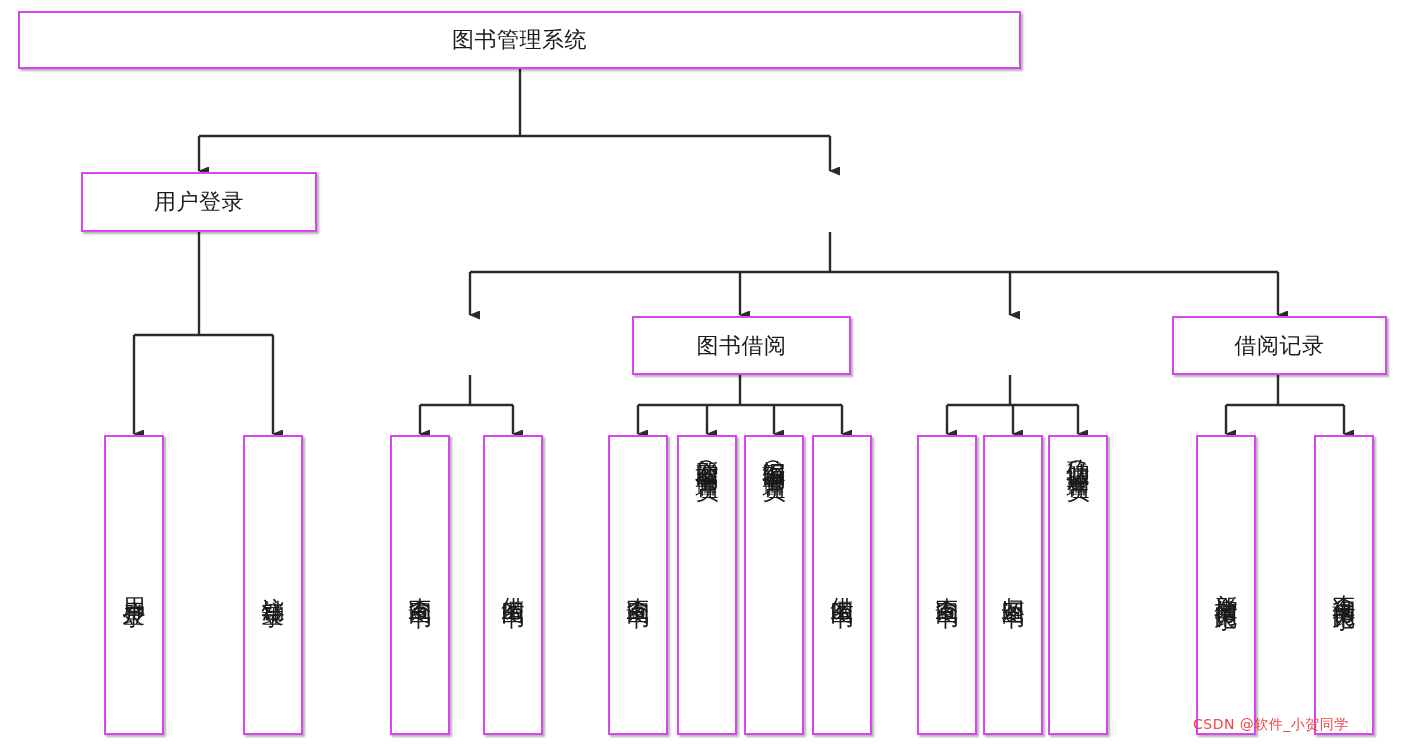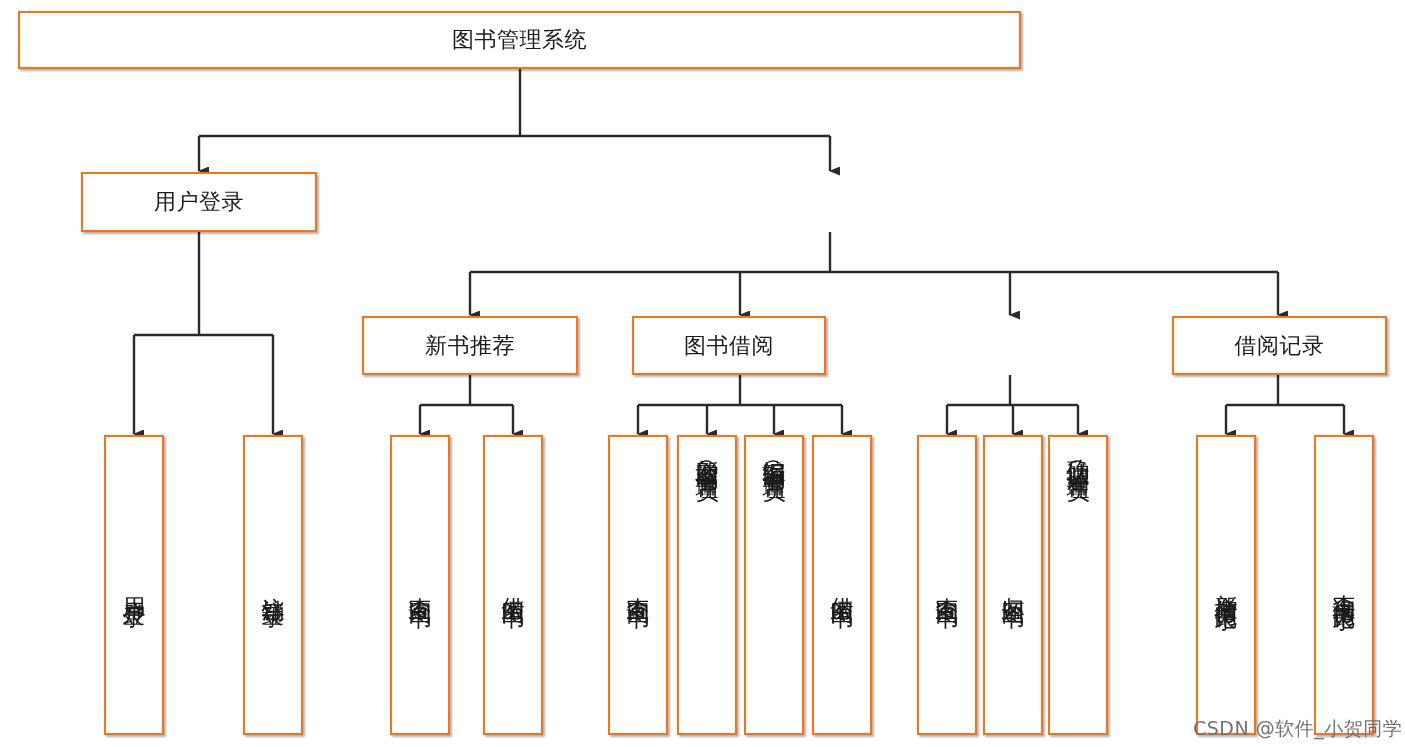--- a/index.html
+++ b/index.html
@@ -22,21 +22,21 @@
     left: 0;
     top: 0;
     width: 1405px;
     height: 747px;
     pointer-events: none;
   }
   .node {
     position: absolute;
     box-sizing: border-box;
     background: #ffffff;
-    border: 2px solid #f97316;
+    border: 2px solid #d946ef;
     box-shadow: 2px 2px 2px rgba(0,0,0,0.30);
     display: flex;
     align-items: center;
     justify-content: center;
     color: #1a1a1a;
   }
   .node .label {
     font-size: 22px;
     line-height: 1.08;
     letter-spacing: 0.5px;
@@ -59,22 +59,22 @@
     margin-top: auto;
     margin-bottom: auto;
   }
   .node.vertical.top .label {
     margin-top: 4px;
   }
   #watermark {
     position: absolute;
     left: 1193px;
     top: 716px;
-    font-size: 19px;
-    color: #737373;
+    font-size: 14px;
+    color: #ef4444;
     white-space: nowrap;
     letter-spacing: 0.5px;
   }
 </style>
 </head>
 <body>
 
 <div id="canvas">
 
   <svg id="edges" viewBox="0 0 1405 747" width="1405" height="747" xmlns="http://www.w3.org/2000/svg">
@@ -121,24 +121,21 @@
   </svg>
 
   <div class="node" style="left: 18px; top: 11px; width: 1003px; height: 58px;">
     <span class="label">图书管理系统</span>
   </div>
 
   <div class="node" style="left: 81px; top: 172px; width: 236px; height: 60px;">
     <span class="label">用户登录</span>
   </div>
 
-  <div class="node" style="left: 362px; top: 316px; width: 216px; height: 59px;">
-    <span class="label">新书推荐</span>
-  </div>
-  <div class="node" style="left: 632px; top: 316px; width: 194px; height: 59px;">
+  <div class="node" style="left: 632px; top: 316px; width: 219px; height: 59px;">
     <span class="label">图书借阅</span>
   </div>
   <div class="node" style="left: 1172px; top: 316px; width: 215px; height: 59px; text-align: right;">
     <span class="label">借阅记录</span>
   </div>
 
   <div class="node vertical mid" style="left: 104px; top: 435px; width: 60px; height: 300px;">
     <span class="label">用户登录</span>
   </div>
   <div class="node vertical mid" style="left: 243px; top: 435px; width: 60px; height: 300px;">

